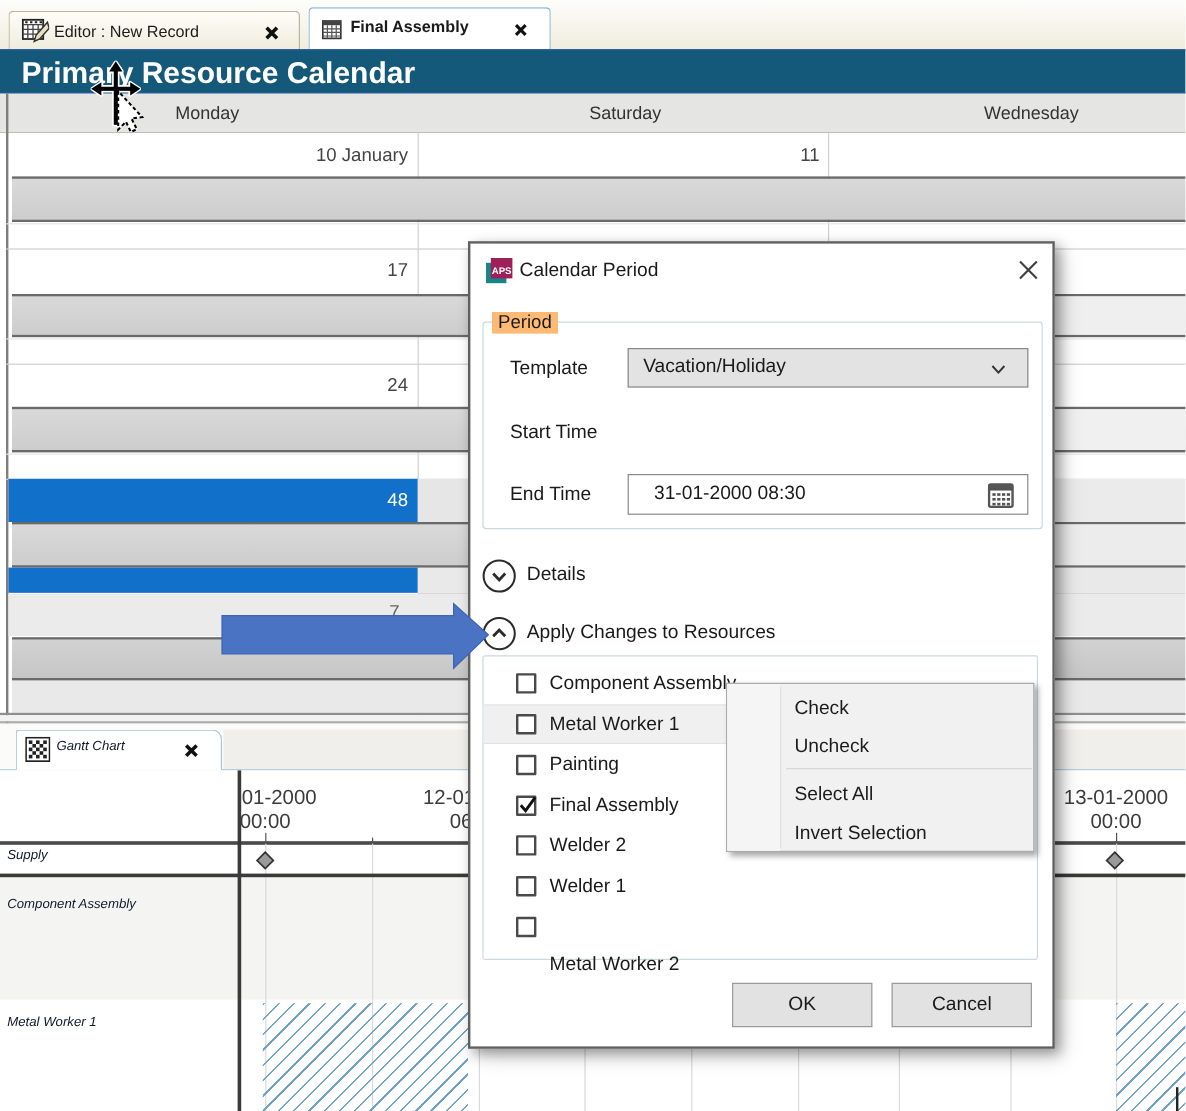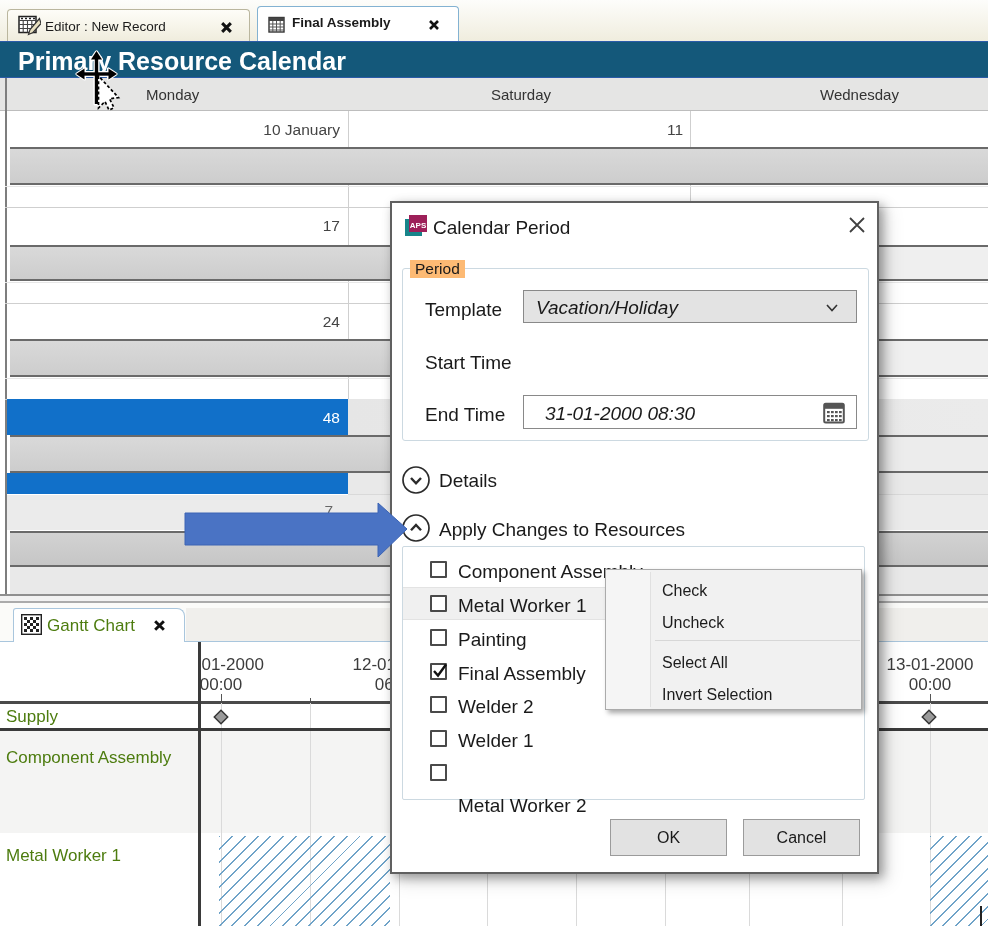--- a/index.html
+++ b/index.html
@@ -25,29 +25,29 @@
   .colline{width:1px;background:#cfcfcf;}
   .weekline{left:5px;width:983px;height:1px;background:#cfcfcf;}
   .midline{left:5px;width:983px;height:1px;background:#e7e7e7;}
   .gbar{left:10px;width:978px;background:linear-gradient(#d9d9d9,#cdcdcd);
         border-top:2px solid #6a6a6a;border-bottom:2px solid #6a6a6a;box-sizing:border-box;}
   .datetxt{font-size:15.5px;color:#444;}
   .blue{background:#1170c9;}
   
   .gtab{left:13px;top:608px;width:172px;height:34px;background:#fff;border:1.5px solid #a9c6dd;
         border-bottom:none;border-radius:3px 8px 0 0;box-sizing:border-box;}
-  .glabel{font-size:17px;color:#4d7c0f;}
+  .glabel{font-size:11px;color:#0f172a;font-style:italic;}
   .gridv{width:1px;background:#dadada;}
   .hatch{background:repeating-linear-gradient(135deg,#6fa3c8 0px,#6fa3c8 1.4px,rgba(0,0,0,0) 1.4px,rgba(0,0,0,0) 9px);}
   
   #dlg{left:390px;top:201px;width:489px;height:673px;background:#fff;border:2px solid #606060;
        box-sizing:border-box;box-shadow:4px 4px 10px rgba(0,0,0,0.35), 8px 8px 18px rgba(0,0,0,0.12);z-index:10;}
-  .dtxt{font-size:19px;color:#1a1a1a;white-space:nowrap;}
+  .dtxt{font-size:16px;color:#1a1a1a;white-space:nowrap;}
   .grp{border:1px solid #ccd9e1;border-radius:3px;}
-  .field{border:1px solid #898989;box-sizing:border-box;font-style:italic;}
+  .field{border:1px solid #898989;box-sizing:border-box;}
   .cb{width:17px;height:17px;border:2px solid #4a4a4a;background:#fff;box-sizing:border-box;border-radius:1px;}
   .btn{width:117px;height:37px;background:#e2e2e2;border:1px solid #9b9b9b;box-sizing:border-box;
        text-align:center;line-height:35px;font-size:16px;color:#1a1a1a;}
   
   #menu{left:605px;top:569px;width:257px;height:141px;background:#f1f1f1;border:1px solid #ababab;
         box-sizing:border-box;box-shadow:3px 3px 5px rgba(0,0,0,0.35);z-index:15;}
   .mi{left:56px;font-size:16px;color:#1c1c1c;white-space:nowrap;}
 </style>
 </head>
 <body>

